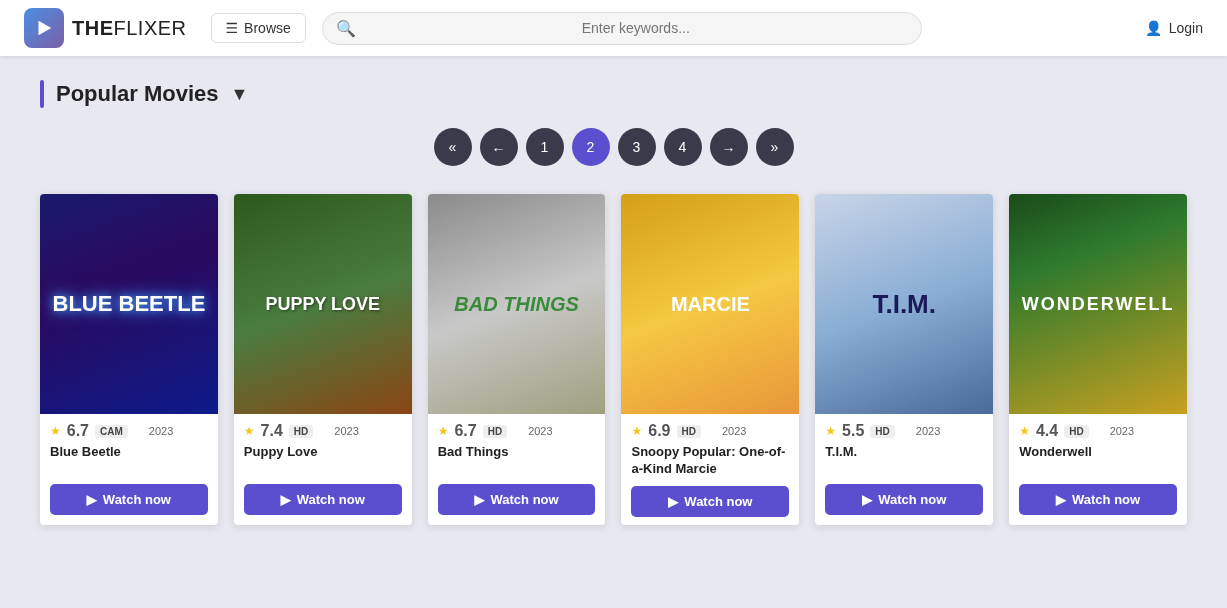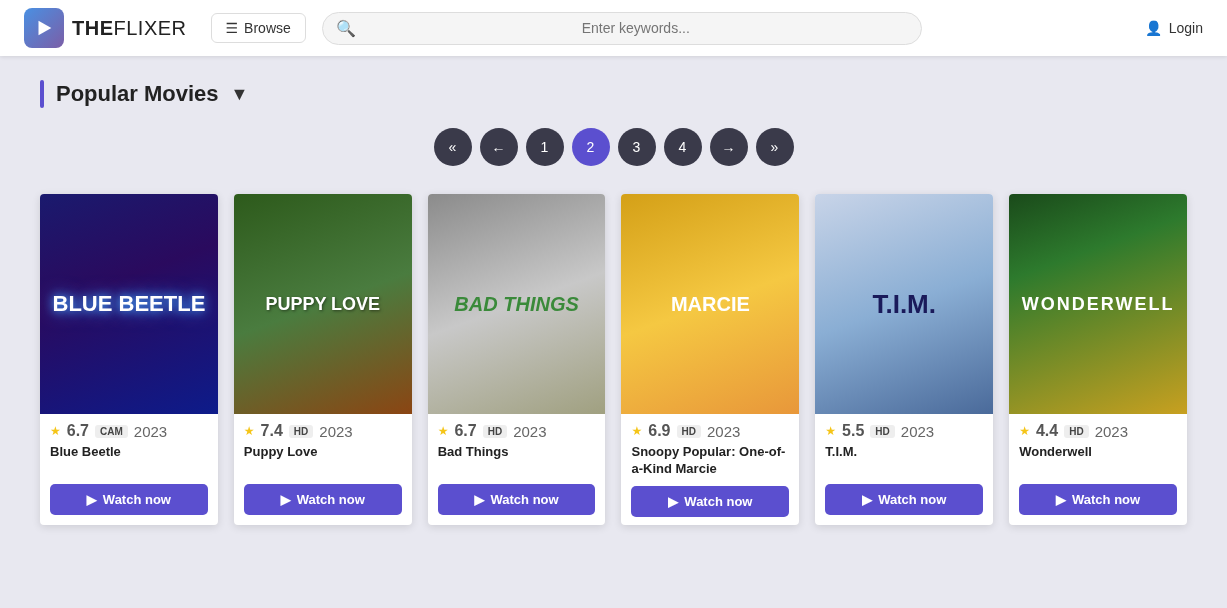--- a/index.html
+++ b/index.html
@@ -167,21 +167,21 @@
     .star-icon { color: #f5c518; font-size: 12px; }
     .rating { font-size: 16px; color: #555; font-weight: 600; }
     .badge {
       background: #eee;
       padding: 1px 5px;
       border-radius: 3px;
       font-size: 10px;
       font-weight: 600;
       color: #444;
     }
-    .year { font-size: 15px; color: #666; }
+    .year { font-size: 11px; color: #666; margin-left: 15px; }
     .movie-title {
       font-size: 13px;
       font-weight: 600;
       color: #222;
       margin-bottom: 8px;
       min-height: 32px;
       line-height: 1.3;
     }
     .watch-btn {
       width: 100%;

